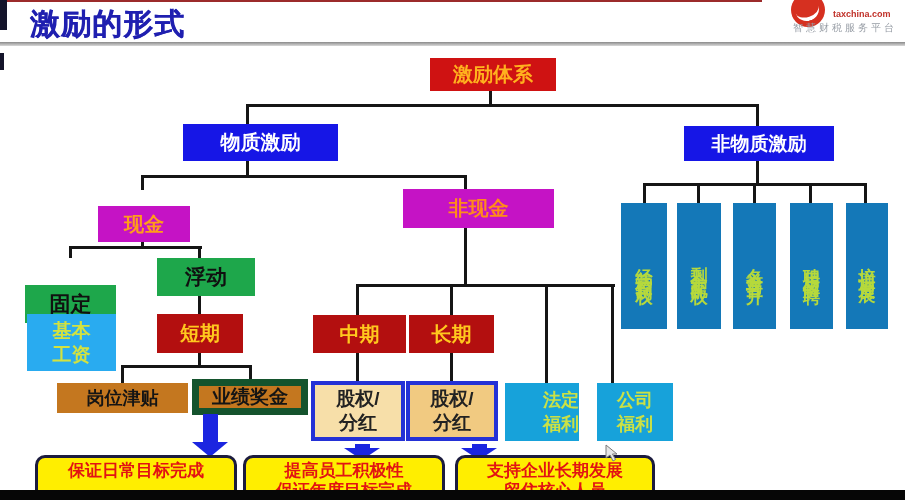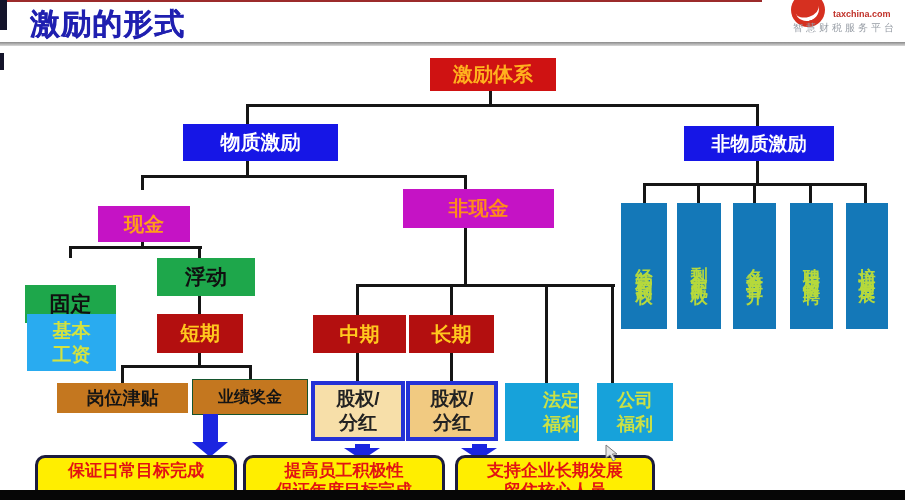--- a/index.html
+++ b/index.html
@@ -17,21 +17,21 @@
   .n-root{left:430px;top:58px;width:126px;height:33px;background:#cf1212;color:#ffb21e;font-size:20px;}
   .n-material{left:183px;top:124px;width:155px;height:37px;background:#1616e6;color:#ffffff;font-size:20px;}
   .n-nonmaterial{left:684px;top:126px;width:150px;height:35px;background:#1616e6;color:#ffffff;font-size:19px;}
   .n-cash{left:98px;top:190px;width:92px;height:36px;background:#c513c5;color:#ff9d1a;font-size:20px;margin-top:16px;}
   .n-noncash{left:403px;top:189px;width:151px;height:39px;background:#c513c5;color:#ff8c1a;font-size:20px;}
   .n-fixed{left:25px;top:258px;width:91px;height:38px;background:#1ea74b;color:#101010;font-size:21px;margin-top:27px;}
   .n-floating{left:157px;top:258px;width:98px;height:38px;background:#1ea74b;color:#101010;font-size:21px;}
   .n-base{left:27px;top:314px;width:89px;height:57px;background:#29abf0;color:#d3e23f;font-size:19px;line-height:24px;}
   .n-short{left:157px;top:314px;width:86px;height:39px;background:#b30f0f;color:#ffc81e;font-size:20px;}
   .n-post{left:57px;top:383px;width:131px;height:30px;background:#c4771f;color:#141414;font-size:18px;text-align:center;}
-  .n-bonus{left:192px;top:379px;width:116px;height:36px;background:#c4771f;color:#141414;font-size:16px;border:1px solid #14532d;}
+  .n-bonus{left:192px;top:379px;width:116px;height:36px;background:#c4771f;color:#141414;font-size:19px;border:7px solid #14532d;}
   .n-mid{left:313px;top:315px;width:93px;height:38px;background:#b30f0f;color:#ffc81e;font-size:20px;}
   .n-long{left:409px;top:315px;width:85px;height:38px;background:#b30f0f;color:#ffc81e;font-size:20px;}
   .n-eqmid{left:311px;top:381px;width:94px;height:60px;background:#f7dfa9;color:#222222;font-size:19px;line-height:24px;border:4px solid #2431d6;}
   .n-eqlong{left:406px;top:381px;width:92px;height:60px;background:#f1ca81;color:#222222;font-size:19px;line-height:24px;border:4px solid #2431d6;}
   .n-statutory{left:505px;top:383px;width:74px;height:58px;background:#17a2da;color:#cbe145;font-size:18px;line-height:24px;align-items:flex-end;}
   .n-company{left:597px;top:383px;width:76px;height:58px;background:#17a2da;color:#cbe145;font-size:18px;line-height:24px;}
   .vbox{position:absolute;top:203px;height:126px;background:#1478b8;color:#b6d93c;font-weight:bold;font-size:17px;display:flex;align-items:center;justify-content:center;}
   .vbox span{writing-mode:vertical-rl;text-orientation:upright;letter-spacing:5px;line-height:1;}
   .v1{left:621px;width:46px;} .v2{left:677px;width:44px;} .v3{left:733px;width:43px;} .v4{left:790px;width:43px;} .v5{left:846px;width:42px;}
   .goal{position:absolute;top:455px;height:48px;background:#ffee00;border:3px solid #1c1c3e;border-radius:10px;color:#e21313;font-size:17px;font-weight:bold;line-height:20px;text-align:center;box-sizing:border-box;padding-top:3px;}

